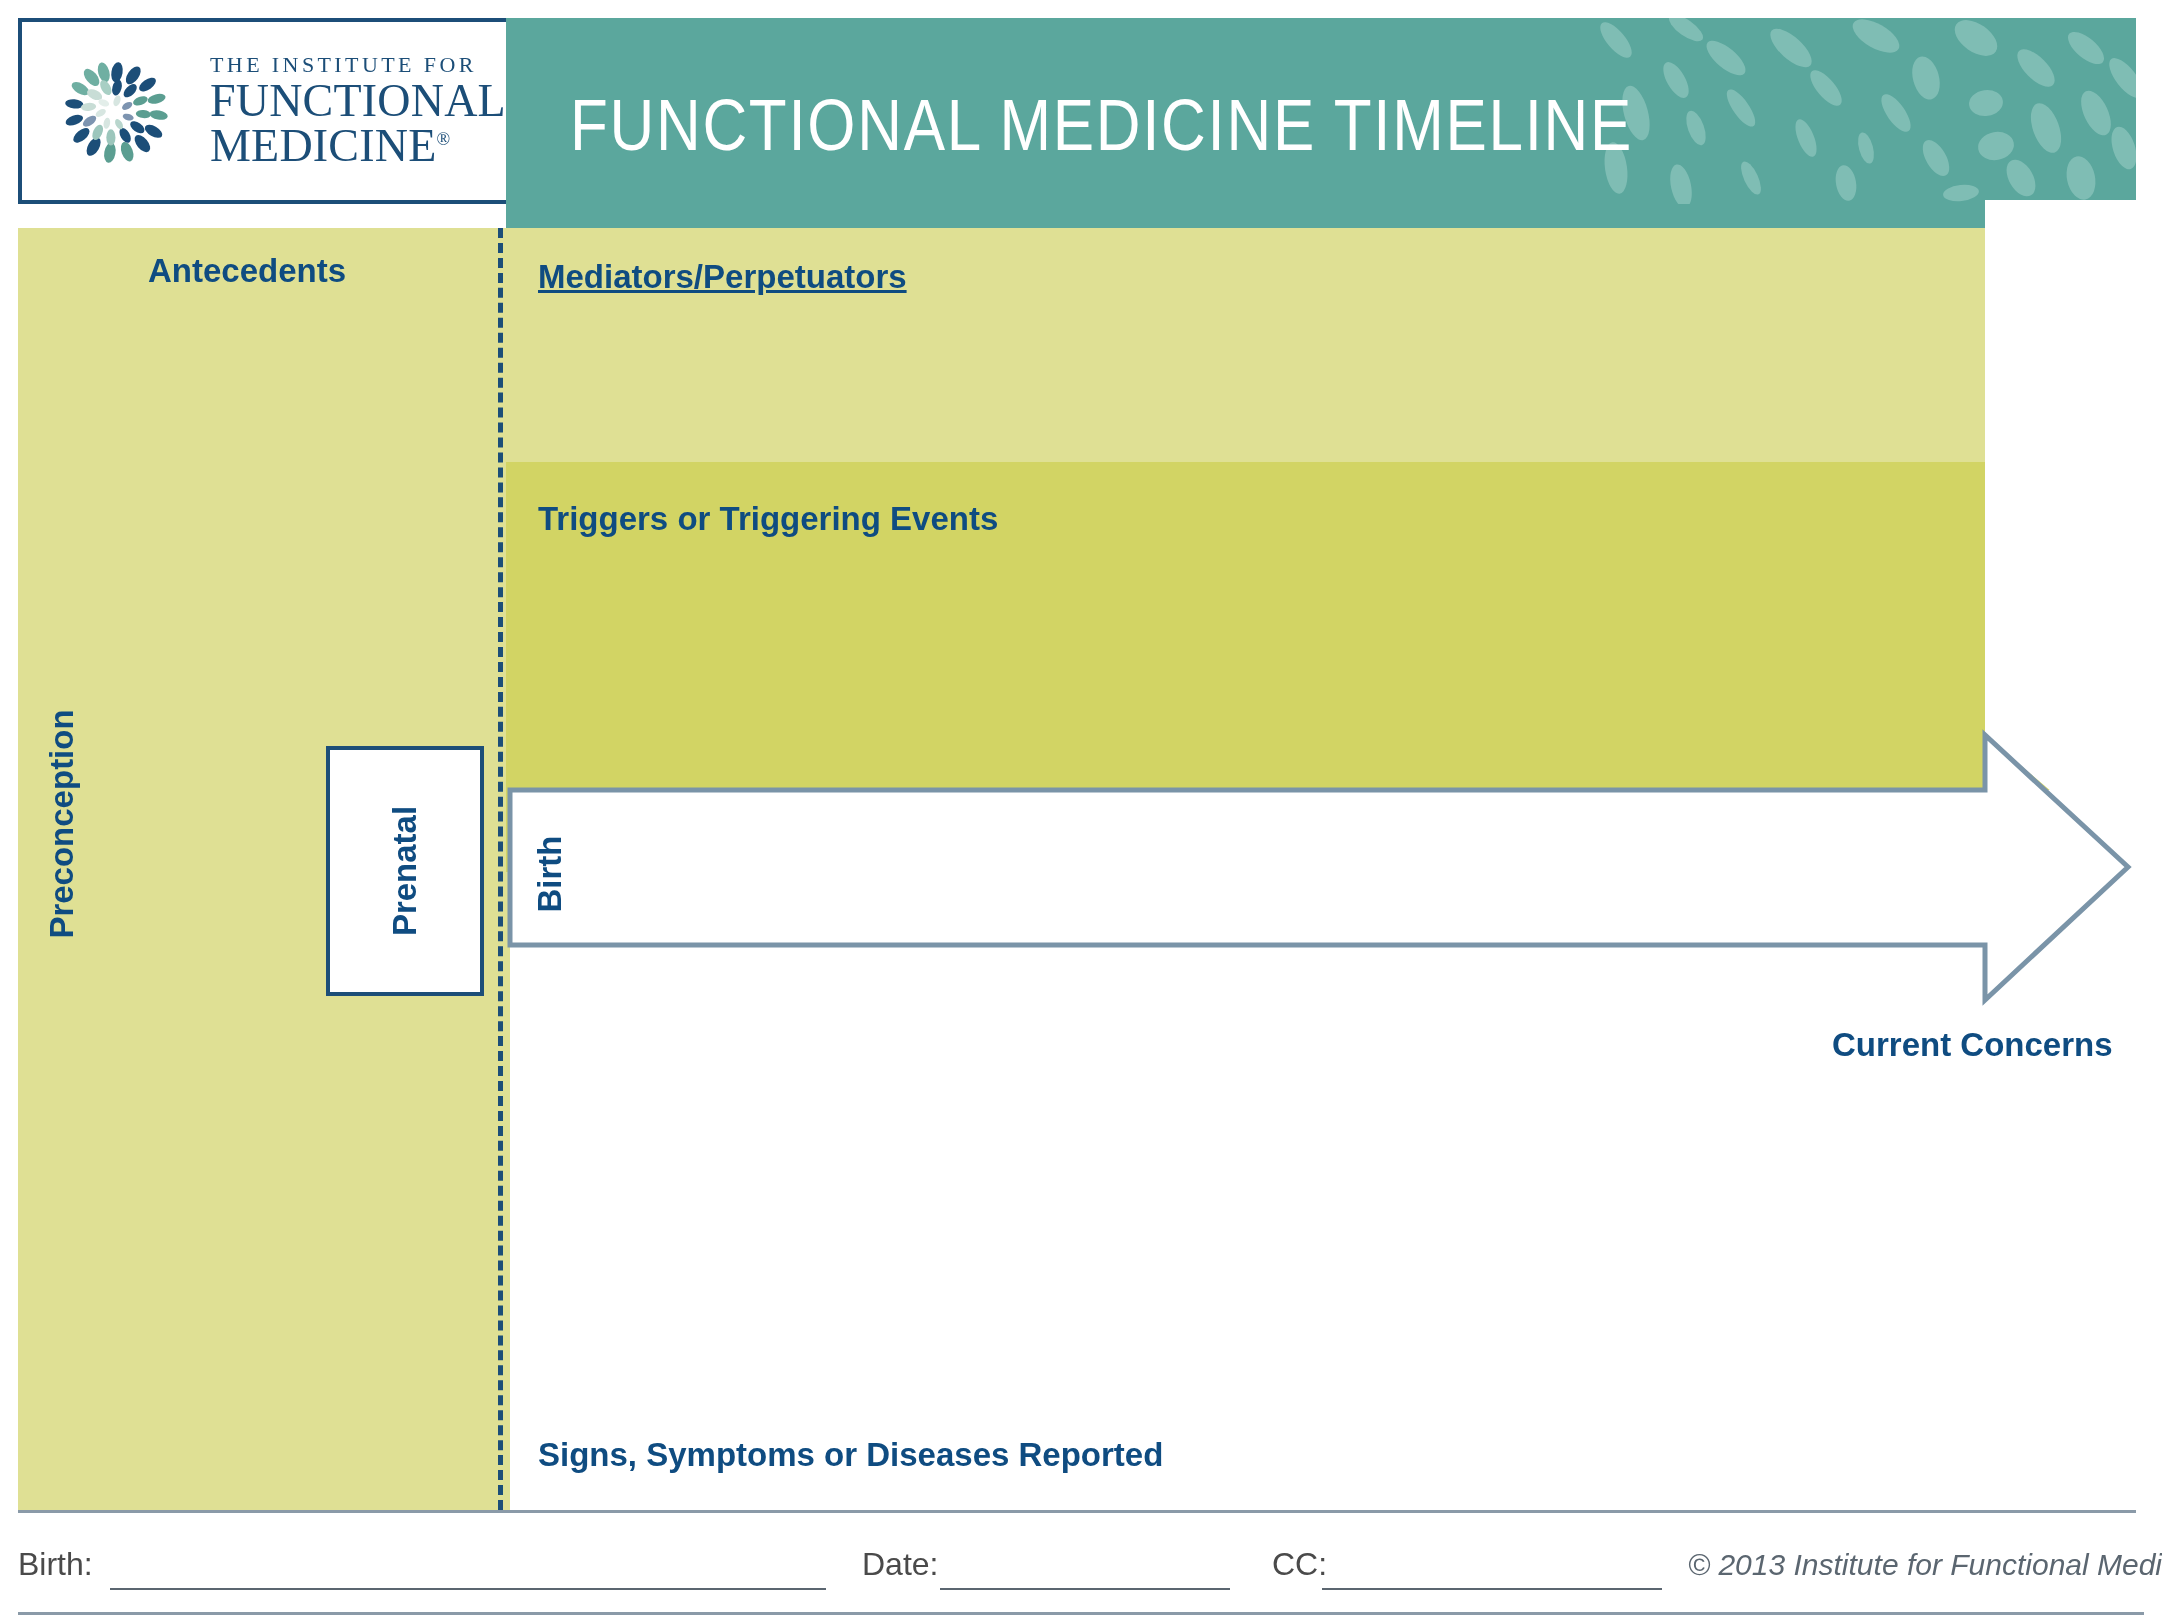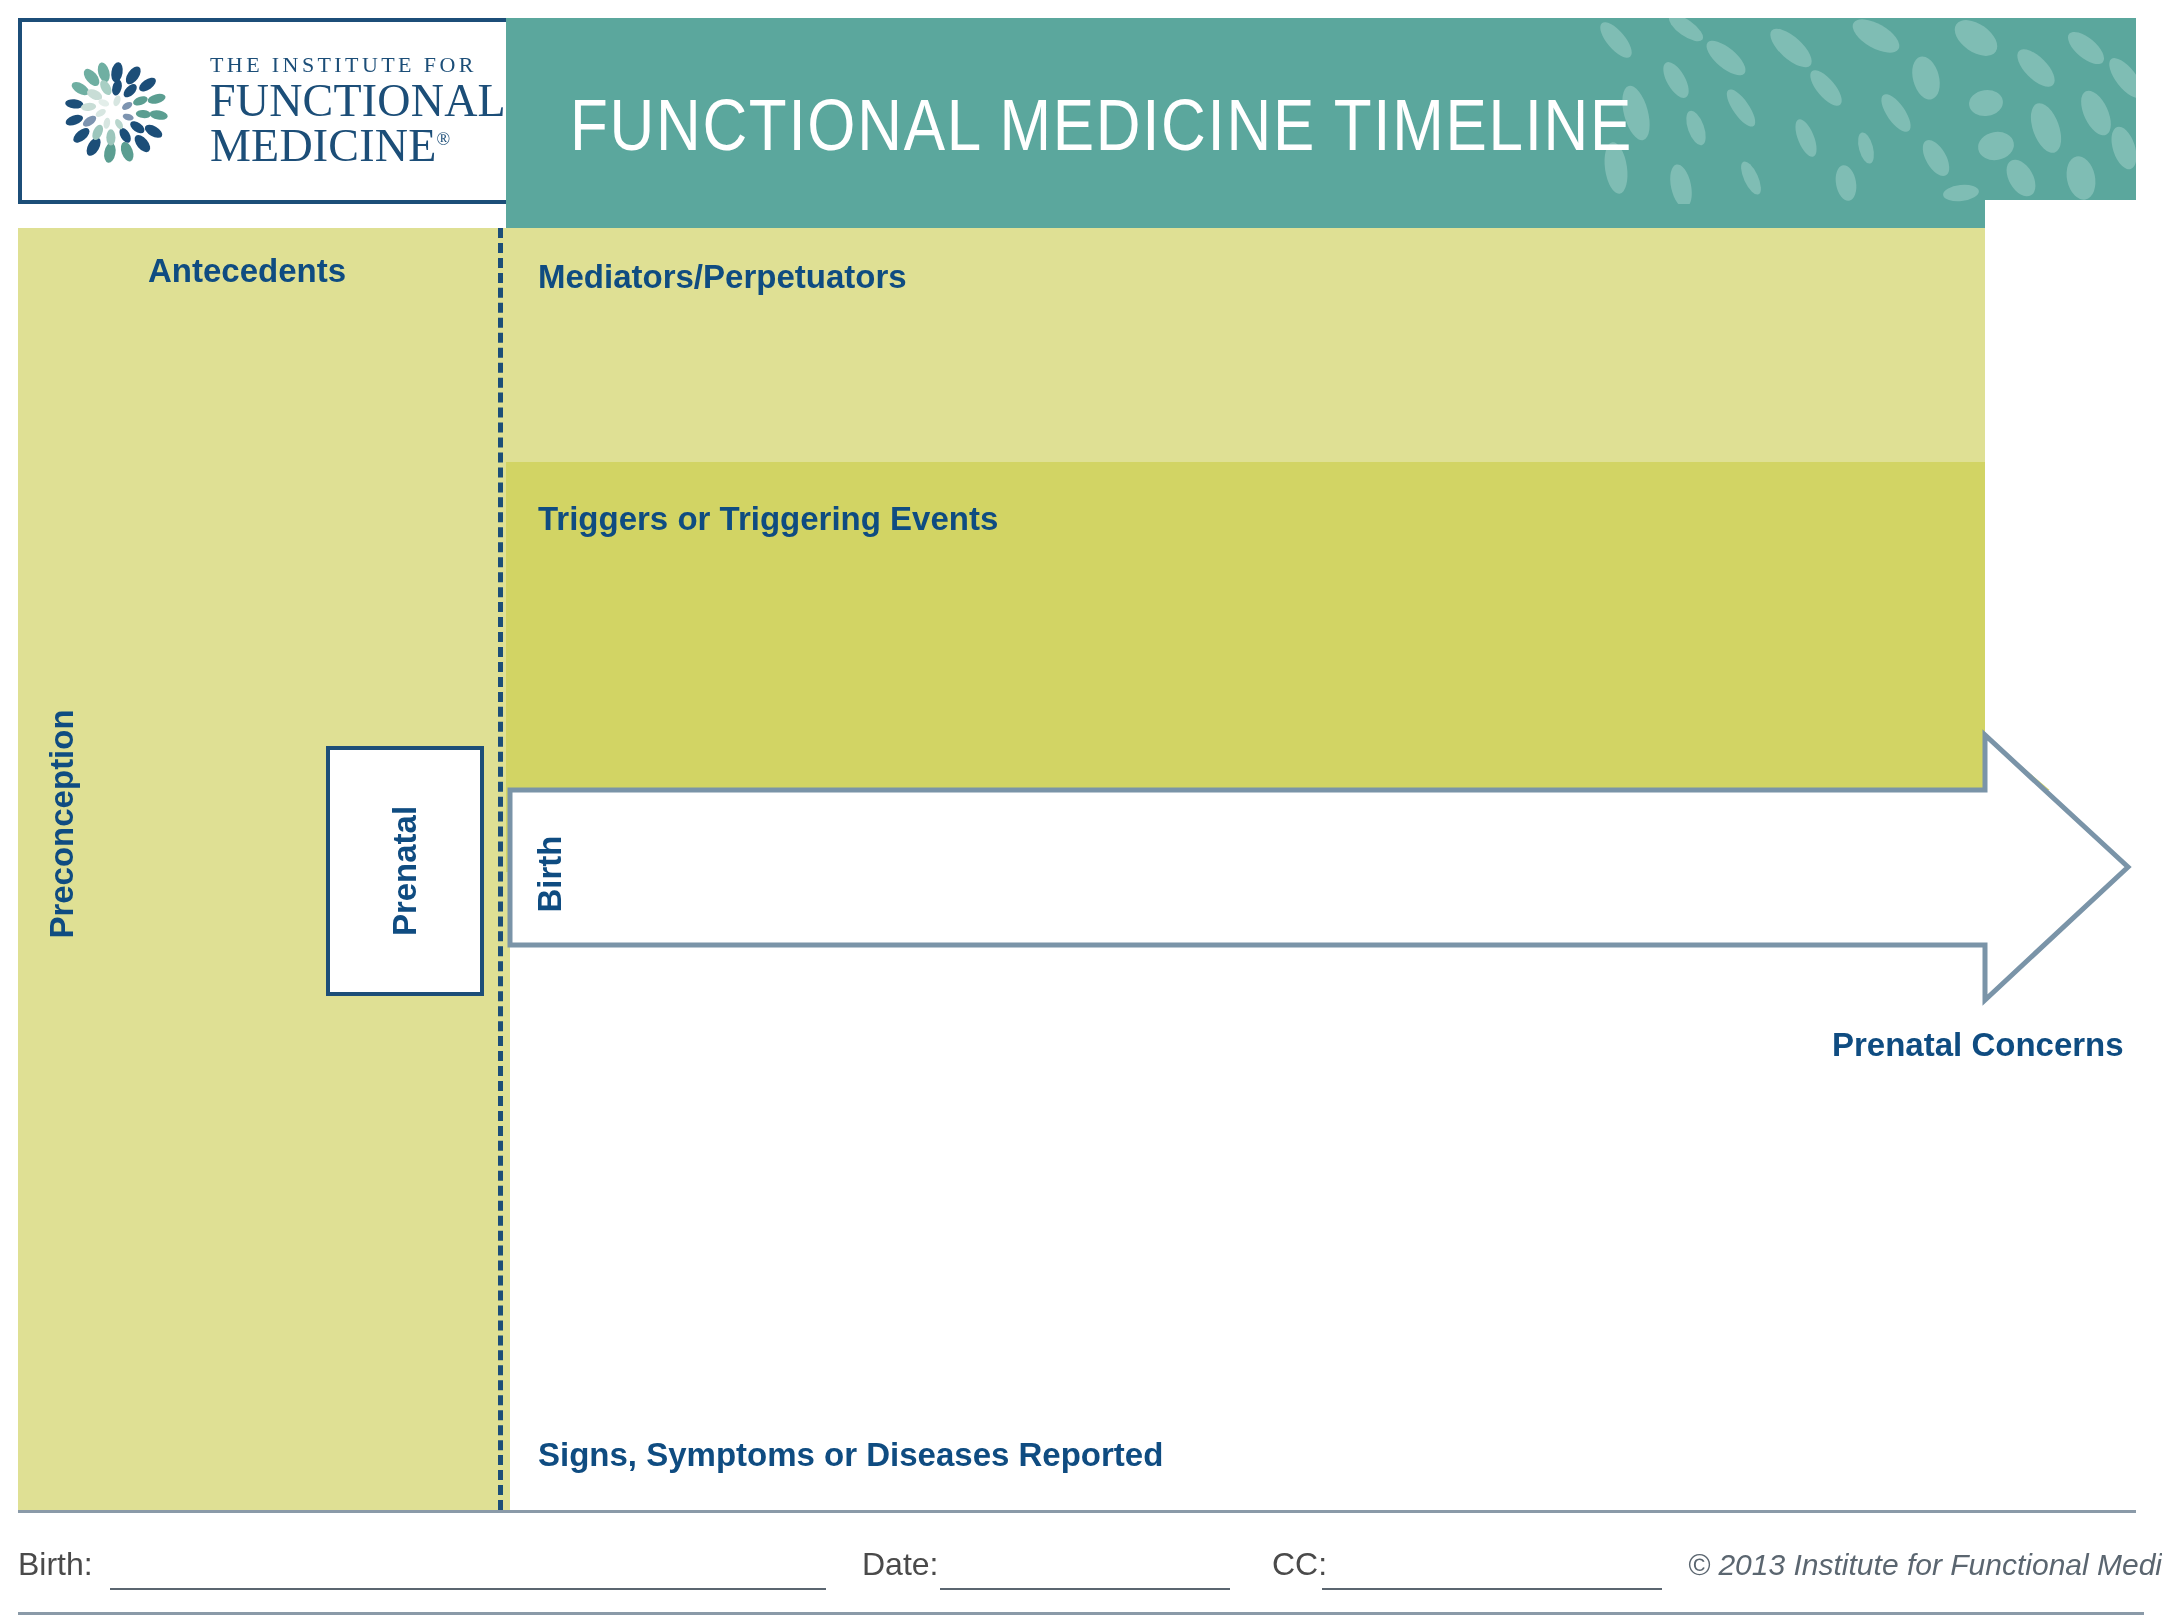--- a/index.html
+++ b/index.html
@@ -144,21 +144,21 @@
 
   
   .lbl {
     position: absolute;
     color: #0F4C81;
     font-family: "Liberation Sans", sans-serif;
     font-weight: bold;
     white-space: nowrap;
   }
   #lbl-antecedents { left: 148px; top: 252px; font-size: 33px; }
-  #lbl-mediators   { left: 538px; top: 258px; font-size: 33px; }
+  #lbl-mediators   { left: 538px; top: 258px; font-size: 33px; text-decoration: underline; }
   #lbl-triggers    { left: 538px; top: 500px; font-size: 33px; }
   #lbl-signs       { left: 538px; top: 1436px; font-size: 33px; }
   #lbl-current     { left: 1832px; top: 1026px; font-size: 33px; }
 
   #lbl-preconception {
     left: -53px;
     top: 805px;
     font-size: 33px;
     transform: rotate(-90deg);
     transform-origin: center center;
@@ -343,21 +343,21 @@
 
     <polygon points="510,790 1985,790 1985,735 2128,867 1985,1000 1985,945 510,945" fill="#ffffff" stroke="#7A94A8" stroke-width="5" stroke-linejoin="miter"></polygon>
   </svg>
 
   <div id="divider"></div>
 
   <div class="lbl" id="lbl-antecedents">Antecedents</div>
   <div class="lbl" id="lbl-mediators">Mediators/Perpetuators</div>
   <div class="lbl" id="lbl-triggers">Triggers or Triggering Events</div>
   <div class="lbl" id="lbl-signs">Signs, Symptoms or Diseases Reported</div>
-  <div class="lbl" id="lbl-current">Prenatal Concerns</div>
+  <div class="lbl" id="lbl-current">Current Concerns</div>
   <div class="lbl" id="lbl-preconception">Preconception</div>
   <div class="lbl" id="lbl-birth">Birth</div>
 
   <div id="prenatal-box">
     <div id="lbl-prenatal">Prenatal</div>
   </div>
 
   <div id="footer-rule-top"></div>
 
   <div class="ff" id="ff-name">Birth:</div>

